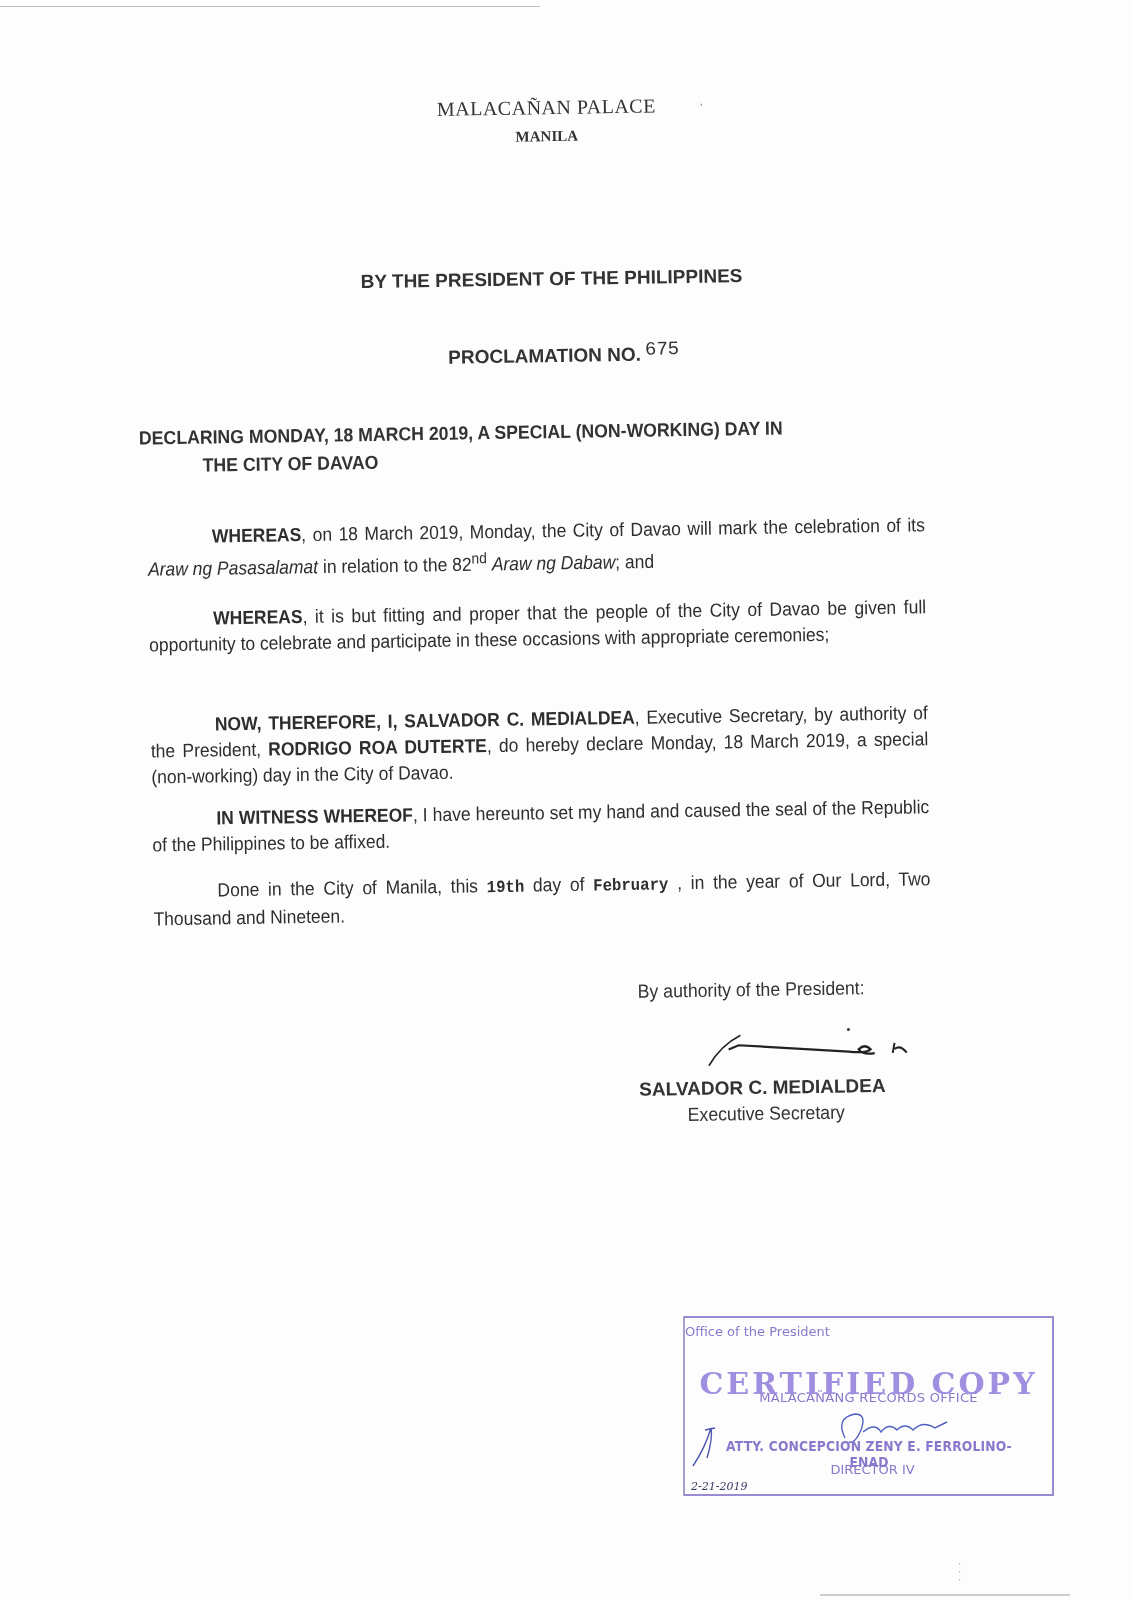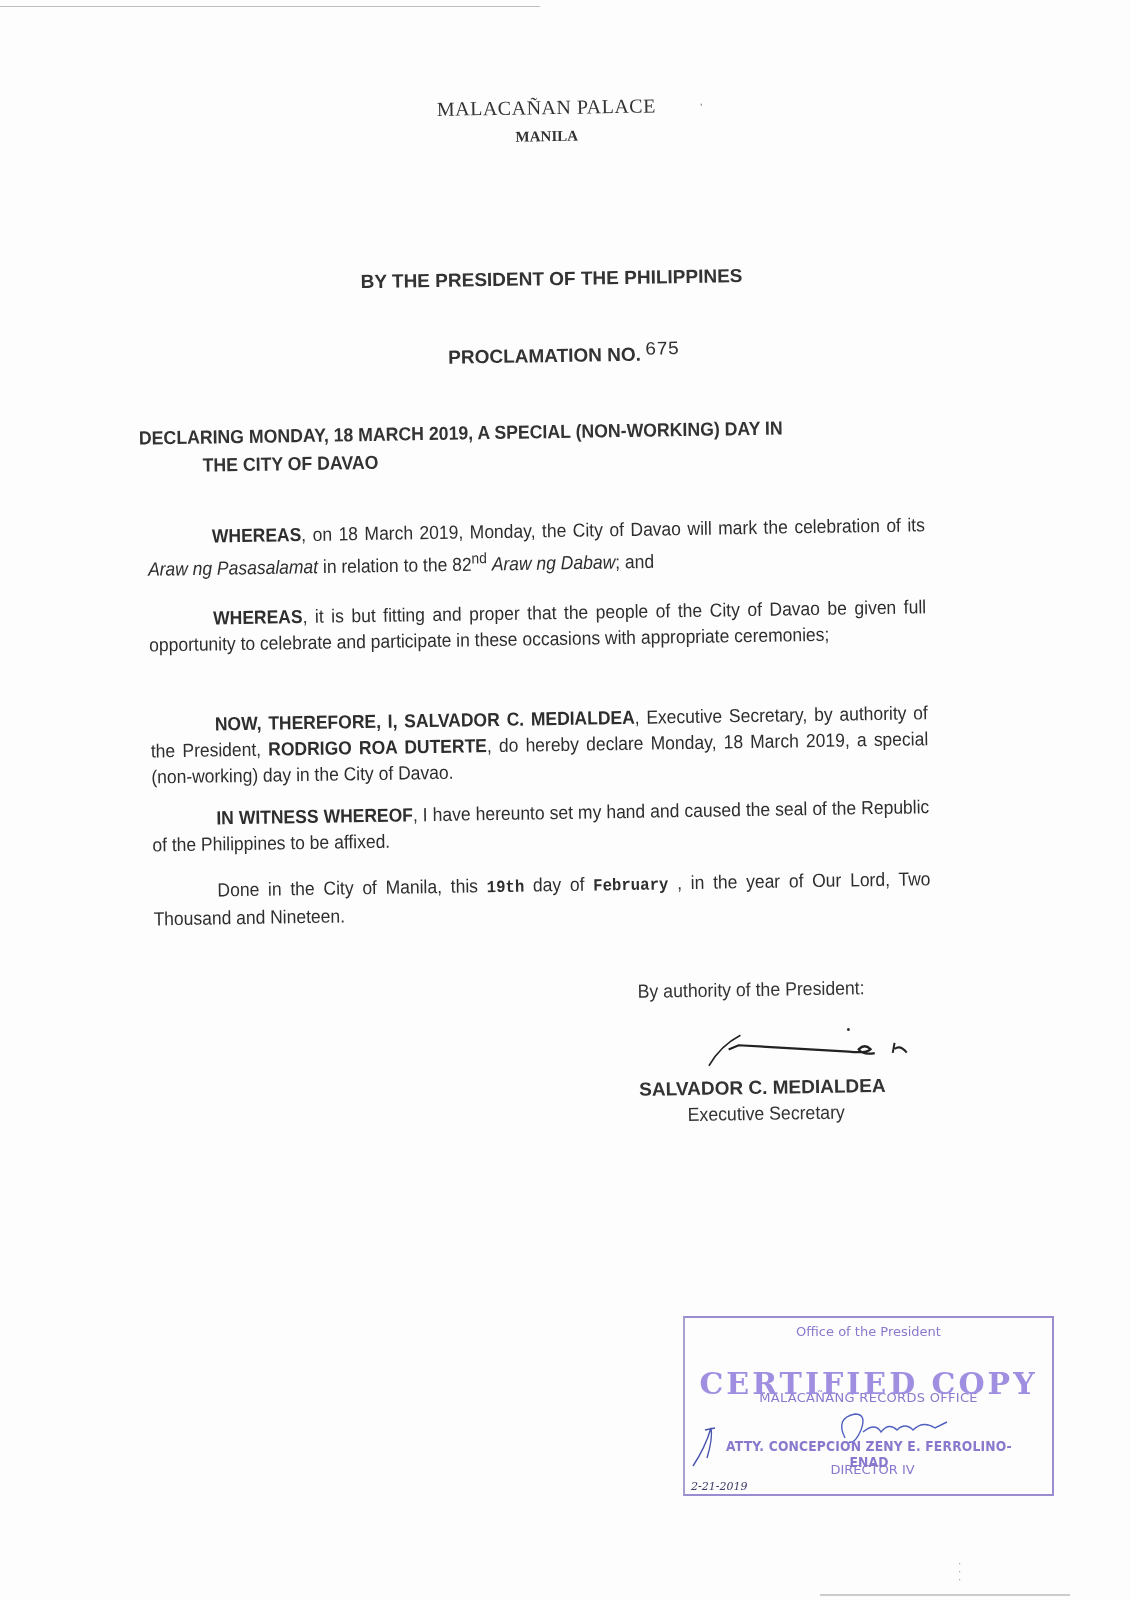--- a/index.html
+++ b/index.html
@@ -70,21 +70,21 @@
     .signer-title {
       left: 678px; top: 1106px; font-size: 19px; color: #333;
       transform: scaleX(0.93); transform-origin: left top;
     }
     .stamp {
       position: absolute; left: 683px; top: 1316px; width: 367px; height: 176px;
       border: 2px solid #9b8bd0; border-left-color: #a9a0cf;
       color: #8a78cc;
       font-family: "DejaVu Sans", sans-serif;
     }
-    .stamp .s1 { position: absolute; left: 0; width: 100%; top: 6px; text-align: center; font-size: 13px; }
+    .stamp .s1 { position: absolute; left: 0; width: 100%; top: 6px; font-size: 13px; }
     .stamp .s2 { position: absolute; left: 0; width: 100%; top: 24px; text-align: center; font-size: 13px; letter-spacing: 0.3px; margin-top: 48px; }
     .stamp .s3 {
       position: absolute; left: 0; width: 100%; top: 48px; text-align: center;
       font-family: "DejaVu Serif", serif; font-weight: bold; font-size: 30px; letter-spacing: 3px;
       color: #a08fe0;
     }
     .stamp .s4 { position: absolute; left: 6px; width: 356px; top: 120px; text-align: center; font-size: 14px; font-weight: bold; letter-spacing: 0.2px; transform: scaleX(0.88); }
     .stamp .s5 { position: absolute; left: 4px; width: 100%; top: 144px; text-align: center; font-size: 13px; }
     .stamp .date-hand { position: absolute; left: 6px; top: 146px; font-family: "DejaVu Serif", serif; font-style: italic; font-size: 11px; color: #3a3a66; margin-top: 16px; }
     .stamp svg.stamp-sig { position: absolute; left: 0; top: 90px; }

